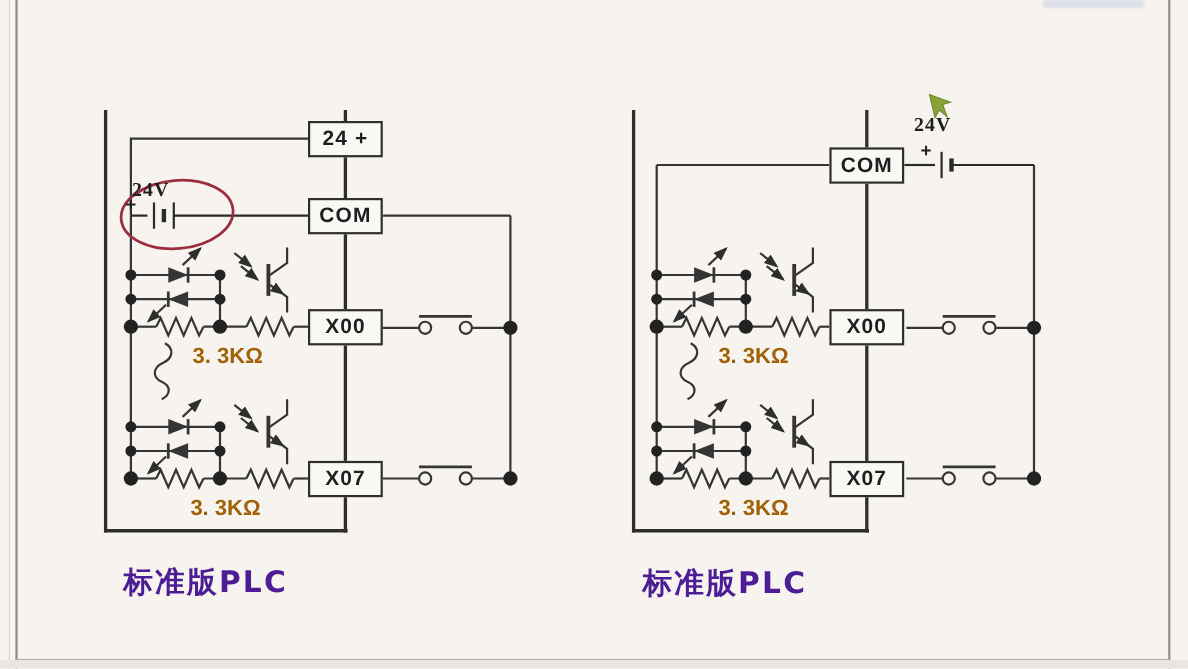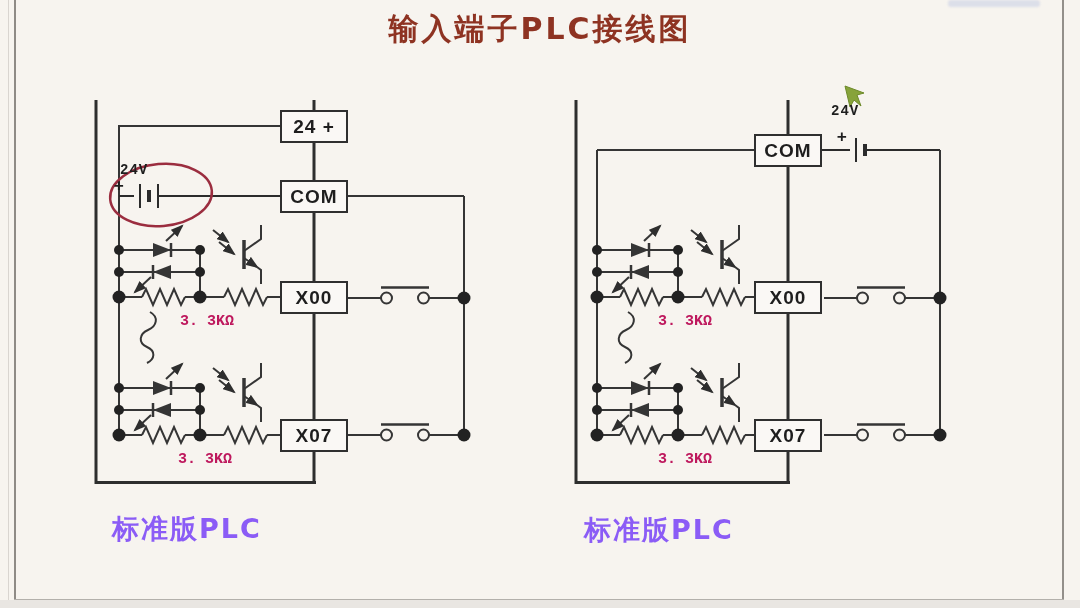--- a/index.html
+++ b/index.html
@@ -15,32 +15,32 @@
   }
   .term{
     position:absolute; width:68px; height:33px; box-sizing:border-box;
     border:2.5px solid #2f2f2f; background:#faf8f5;
     font-family:Liberation Sans, sans-serif; font-weight:bold; font-size:19px;
     color:#1e1e1e; display:flex; align-items:center; justify-content:center;
     letter-spacing:1px;
   }
   .rlabel{
     position:absolute; width:90px; text-align:center;
-    font-family:Liberation Mono, monospace; font-size:15px; font-weight:bold; color:#be185d;
+    font-family:Liberation Sans, sans-serif; font-size:20px; font-weight:bold; color:#a16207;
   }
   .vlabel{
-    position:absolute; font-family:Liberation Mono, monospace;
-    font-weight:bold; font-size:14px; color:#1e1e1e; letter-spacing:1px;
+    position:absolute; font-family:Liberation Serif, serif;
+    font-weight:bold; font-size:18px; color:#1e1e1e; letter-spacing:1px;
   }
   .plus{
     position:absolute; font-family:"DejaVu Sans Mono",monospace;
     font-weight:bold; font-size:16px; color:#1e1e1e;
   }
   .verlabel{
-    position:absolute; font-size:27px; font-weight:bold; color:#8b5cf6;
+    position:absolute; font-size:27px; font-weight:bold; color:#4c1d95;
     letter-spacing:2px; font-family:"DejaVu Sans",sans-serif;
   }
   .wm-center{
     position:absolute; left:512px; top:280px; font-size:25px; font-weight:bold;
     color:rgba(90,120,200,0.35); letter-spacing:4px; filter:blur(0.6px);
   }
   .wm-topright{
     position:absolute; left:948px; top:0; width:92px; height:7px;
     background:rgba(150,170,220,0.28); border-radius:3px; filter:blur(1.2px);
   }
@@ -158,21 +158,20 @@
       <use xlink:href="#grp" href="#grp" transform="translate(478,138)"></use>
       <use xlink:href="#sq" href="#sq" transform="translate(478,0)"></use>
 
       <use xlink:href="#switch-no" href="#switch-no" transform="translate(824,298)"></use>
       <use xlink:href="#switch-no" href="#switch-no" transform="translate(824,435)"></use>
 
       <polygon points="845,86 850,107 854,100 861,106 857,95 864,93" fill="#87a33a" stroke="#6d8a2a" stroke-width="1"></polygon>
     </g>
   </svg>
 
-  <div class="title">输入端子PLC接线图</div>
 
   <div class="term" style="left:280px; top:110px;">24 +</div>
   <div class="term" style="left:280px; top:180px;">COM</div>
   <div class="term" style="left:280px; top:281px;">X00</div>
   <div class="term" style="left:280px; top:419px;">X07</div>
 
   <div class="term" style="left:754px; top:134px;">COM</div>
   <div class="term" style="left:754px; top:281px;">X00</div>
   <div class="term" style="left:754px; top:419px;">X07</div>
 

